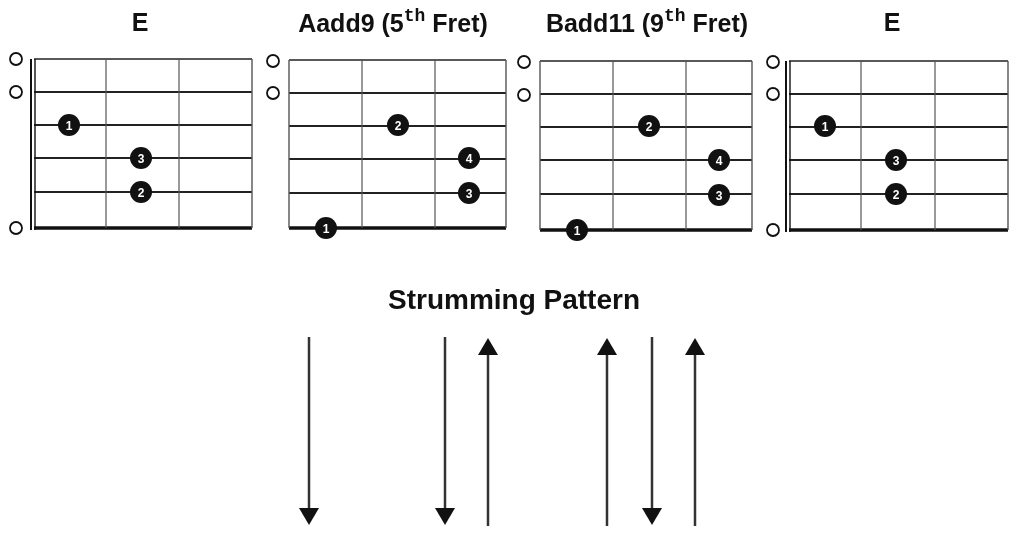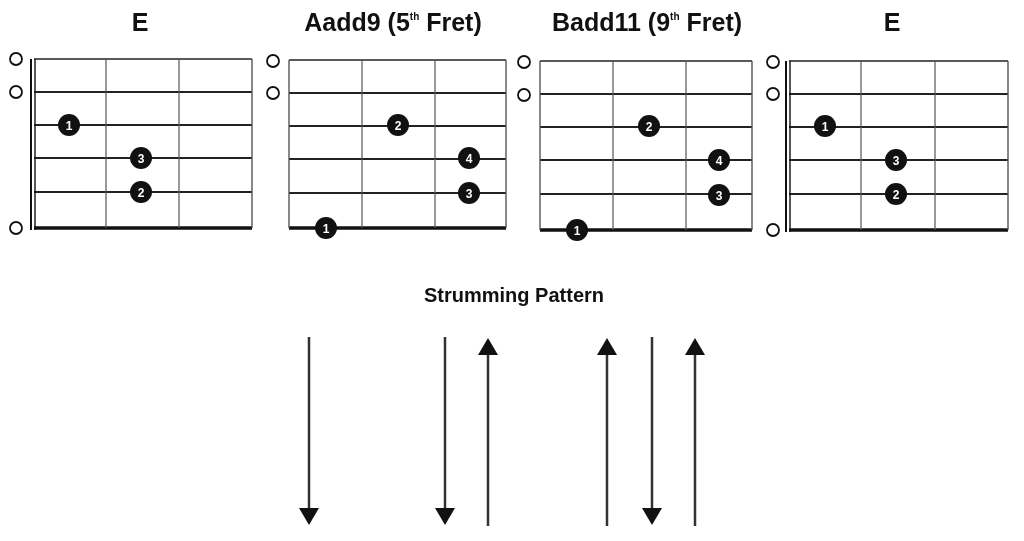--- a/index.html
+++ b/index.html
@@ -1,22 +1,22 @@
 <!DOCTYPE html>
 <html><head>
 <meta charset="utf-8">
 <style>
   html, body { margin: 0; padding: 0; background: #ffffff; }
   body { width: 1024px; height: 541px; position: relative; overflow: hidden;
          font-family: "Liberation Sans", sans-serif; }
   .title { position: absolute; top: 8px; font-weight: bold; font-size: 25px;
            color: #111111; white-space: nowrap; transform: translateX(-50%); }
-  .title sup { font-size: 10px; position: relative; top: -2px; }
+  .title sup { font-size: 18px; position: relative; top: -2px; font-family: Liberation Mono, monospace; }
   .strum-title { position: absolute; top: 284px; left: 514px; transform: translateX(-50%);
-                 font-weight: bold; font-size: 20px; color: #111111; white-space: nowrap; }
+                 font-weight: bold; font-size: 28px; color: #111111; white-space: nowrap; }
   svg { position: absolute; left: 0; top: 0; }
   .dot-label { font-family: "Liberation Sans", sans-serif; font-size: 12px; font-weight: bold; fill: #ffffff; }
 </style>
 </head>
 <body>
 
 <div id="titles">
     <div class="title" style="left: 140px;"><span>E</span></div>
     <div class="title" style="left: 393px;"><span>Aadd9 (5</span><sup>th</sup><span> Fret)</span></div>
     <div class="title" style="left: 647px;"><span>Badd11 (9</span><sup>th</sup><span> Fret)</span></div>

